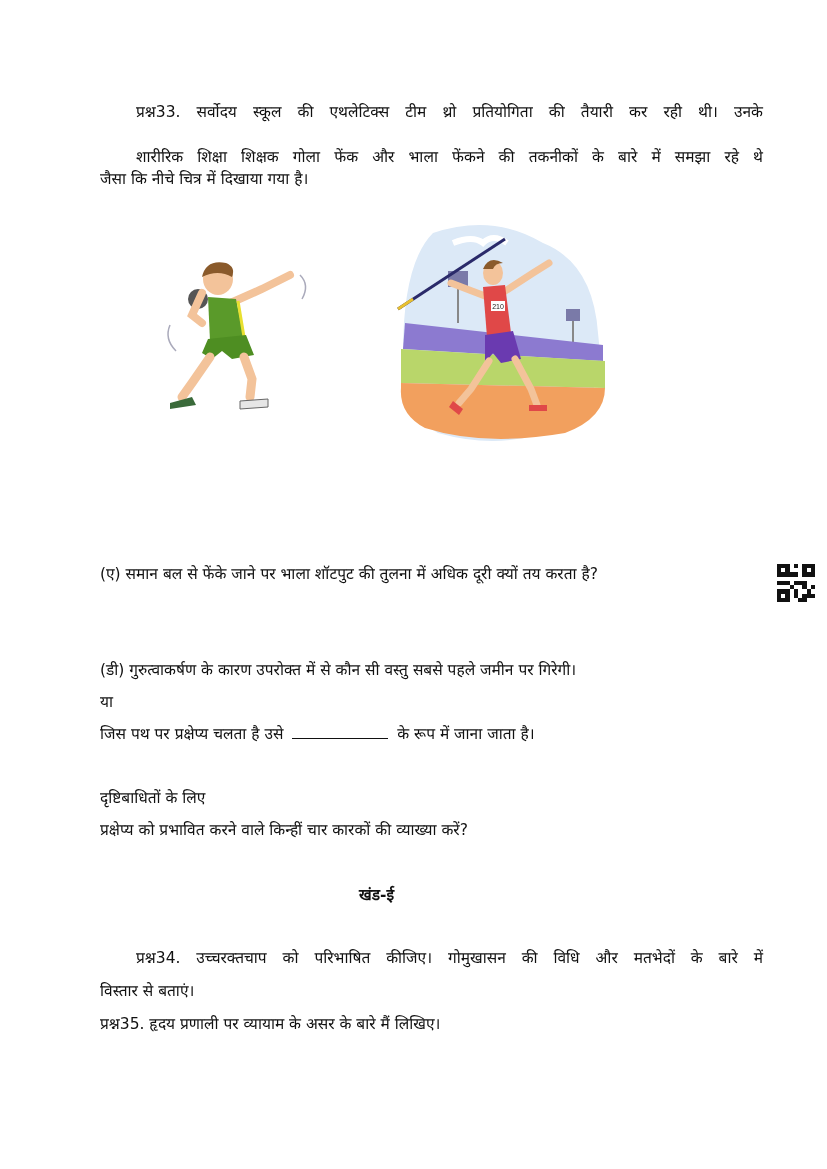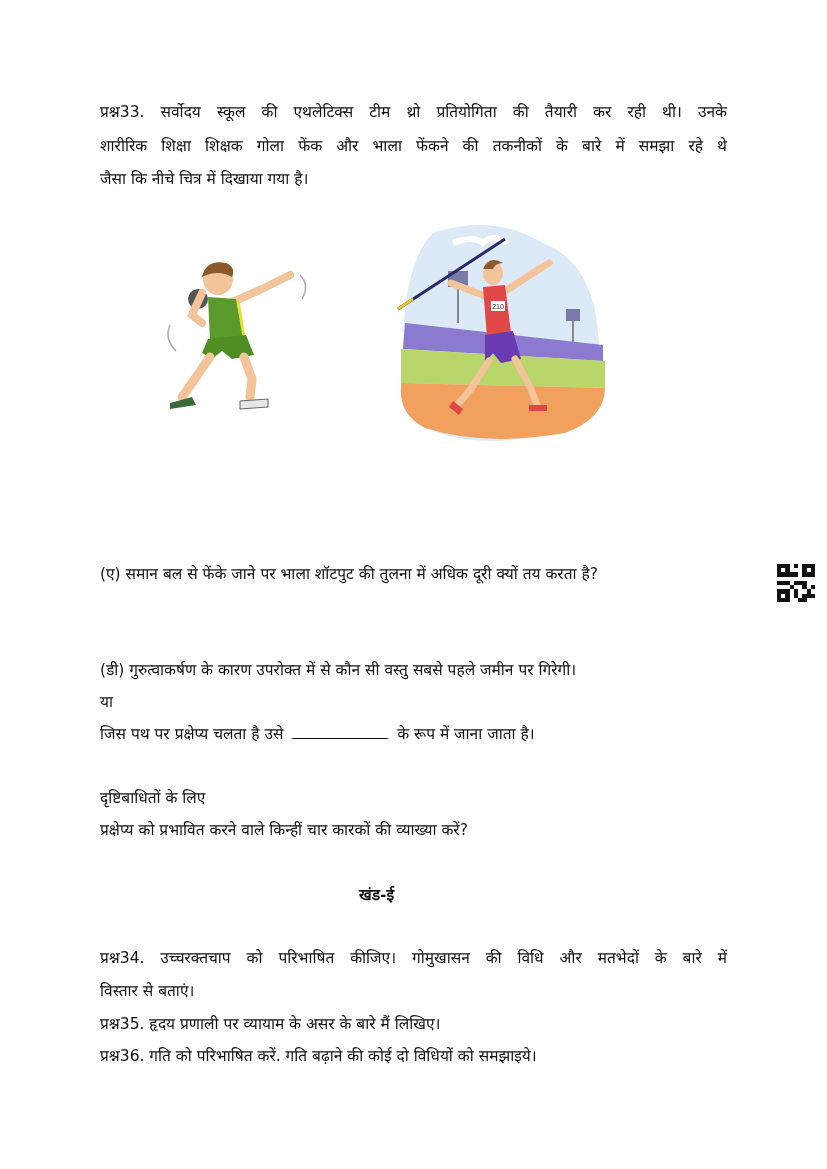--- a/index.html
+++ b/index.html
@@ -1,32 +1,32 @@
 <!DOCTYPE html>
 <html><head>
 <meta charset="utf-8">
 <style>
   html, body { margin:0; padding:0; background:#ffffff; }
   body { width:827px; height:1169px; position:relative; overflow:hidden;
          font-family:"DejaVu Sans", "Liberation Sans", sans-serif; color:#111; }
   .page { position:absolute; left:0; top:0; width:827px; height:1169px; }
   .line { position:absolute; left:100px; width:627px; font-size:15.5px; line-height:22px; white-space:nowrap; }
-  .just { text-align:justify; text-align-last:justify; }
+  .just { text-align:justify; text-align-last:justify;margin-left:36px; }
   .blank { display:inline-block; width:96px; border-bottom:1.5px solid #111; height:14px; vertical-align:baseline; margin:0 4px; }
   .center { text-align:center; left:0; width:753px; font-weight:bold; }
   .figure { position:absolute; }
   .qr { position:absolute; left:777px; top:564px; width:38px; height:38px; }
 </style>
 </head>
 <body>
 
 <div class="page">
 
   <div class="line just" style="top:101px">प्रश्न33. सर्वोदय स्कूल की एथलेटिक्स टीम थ्रो प्रतियोगिता की तैयारी कर रही थी। उनके</div>
-  <div class="line just" style="top:135px">शारीरिक शिक्षा शिक्षक गोला फेंक और भाला फेंकने की तकनीकों के बारे में समझा रहे थे</div>
+  <div class="line just" style="top:146px">शारीरिक शिक्षा शिक्षक गोला फेंक और भाला फेंकने की तकनीकों के बारे में समझा रहे थे</div>
   <div class="line" style="top:168px">जैसा कि नीचे चित्र में दिखाया गया है।</div>
 
   <svg class="figure" style="left:162px;top:255px" width="160" height="160" viewBox="0 0 160 160">
     <path d="M8 70 q-6 14 6 26" stroke="#aab" fill="none" stroke-width="1.5"></path>
     <path d="M138 20 q10 10 2 24" stroke="#aab" fill="none" stroke-width="1.5"></path>
     <circle cx="36" cy="44" r="10" fill="#555"></circle>
     <path d="M40 38 L30 60 L40 68" stroke="#f3c39a" stroke-width="8" fill="none" stroke-linecap="round"></path>
     <path d="M64 50 L100 34 L128 20" stroke="#f3c39a" stroke-width="8" fill="none" stroke-linecap="round"></path>
     <ellipse cx="56" cy="24" rx="15" ry="16" fill="#f3c39a"></ellipse>
     <path d="M40 22 q4 -18 24 -14 q10 4 6 14 q-14 -8 -30 0z" fill="#8a5a2b"></path>
@@ -74,21 +74,20 @@
     <span class="blank"></span>
     <span>के रूप में जाना जाता है।</span>
   </div>
   <div class="line" style="top:819px">प्रक्षेप्य को प्रभावित करने वाले किन्हीं चार कारकों की व्याख्या करें?</div>
 
   <div class="line center" style="top:884px">खंड-ई</div>
 
   <div class="line just" style="top:947px">प्रश्न34. उच्चरक्तचाप को परिभाषित कीजिए। गोमुखासन की विधि और मतभेदों के बारे में</div>
   <div class="line" style="top:980px">विस्तार से बताएं।</div>
   <div class="line" style="top:1013px">प्रश्न35. हृदय प्रणाली पर व्यायाम के असर के बारे मैं लिखिए।</div>
-  <div class="line" style="top:1045px">प्रश्न36. गति को परिभाषित करें. गति बढ़ाने की कोई दो विधियों को समझाइये।</div>
 
   <svg class="qr" viewBox="0 0 9 9" shape-rendering="crispEdges">
     <rect x="0" y="0" width="9" height="9" fill="#fff"></rect>
     <path d="M0 0h3v3h-3z M6 0h3v3h-3z M0 6h3v3h-3z" fill="#111"></path>
     <path d="M1 1h1v1h-1z M7 1h1v1h-1z M1 7h1v1h-1z" fill="#fff"></path>
     <path d="M4 0h1v1h-1z M3 2h2v1h-2z M4 4h2v1h-2z M0 4h2v1h-2z M6 4h1v2h-1z M3 5h1v1h-1z M8 5h1v1h-1z M4 6h1v2h-1z M6 7h3v1h-3z M5 8h2v1h-2z M2 4h1v1h-1z M7 6h1v1h-1z" fill="#111"></path>
   </svg>
 
 </div>
 

